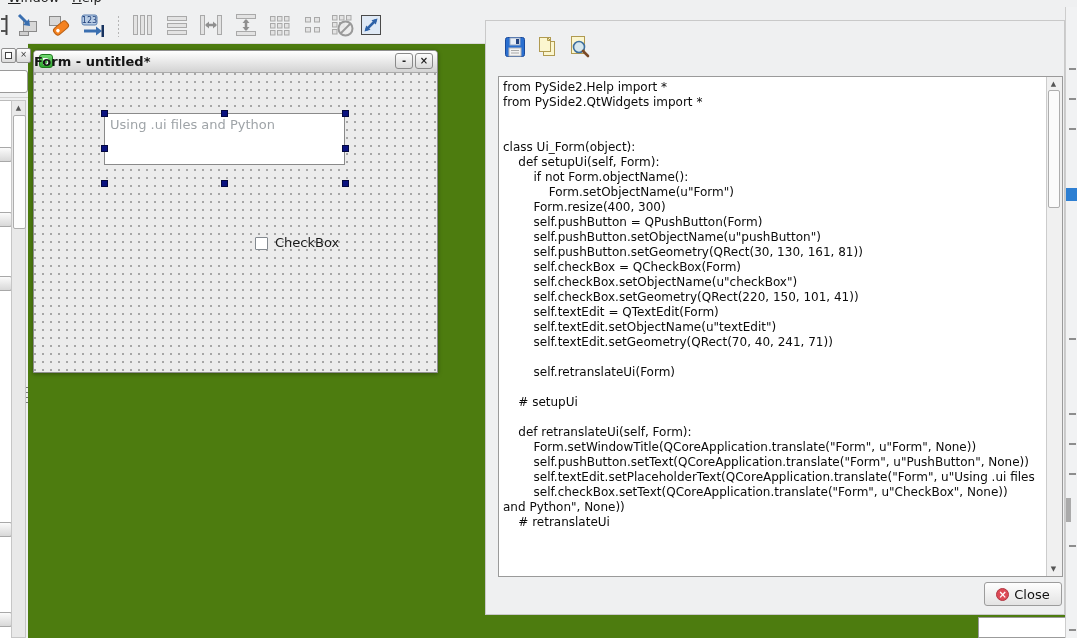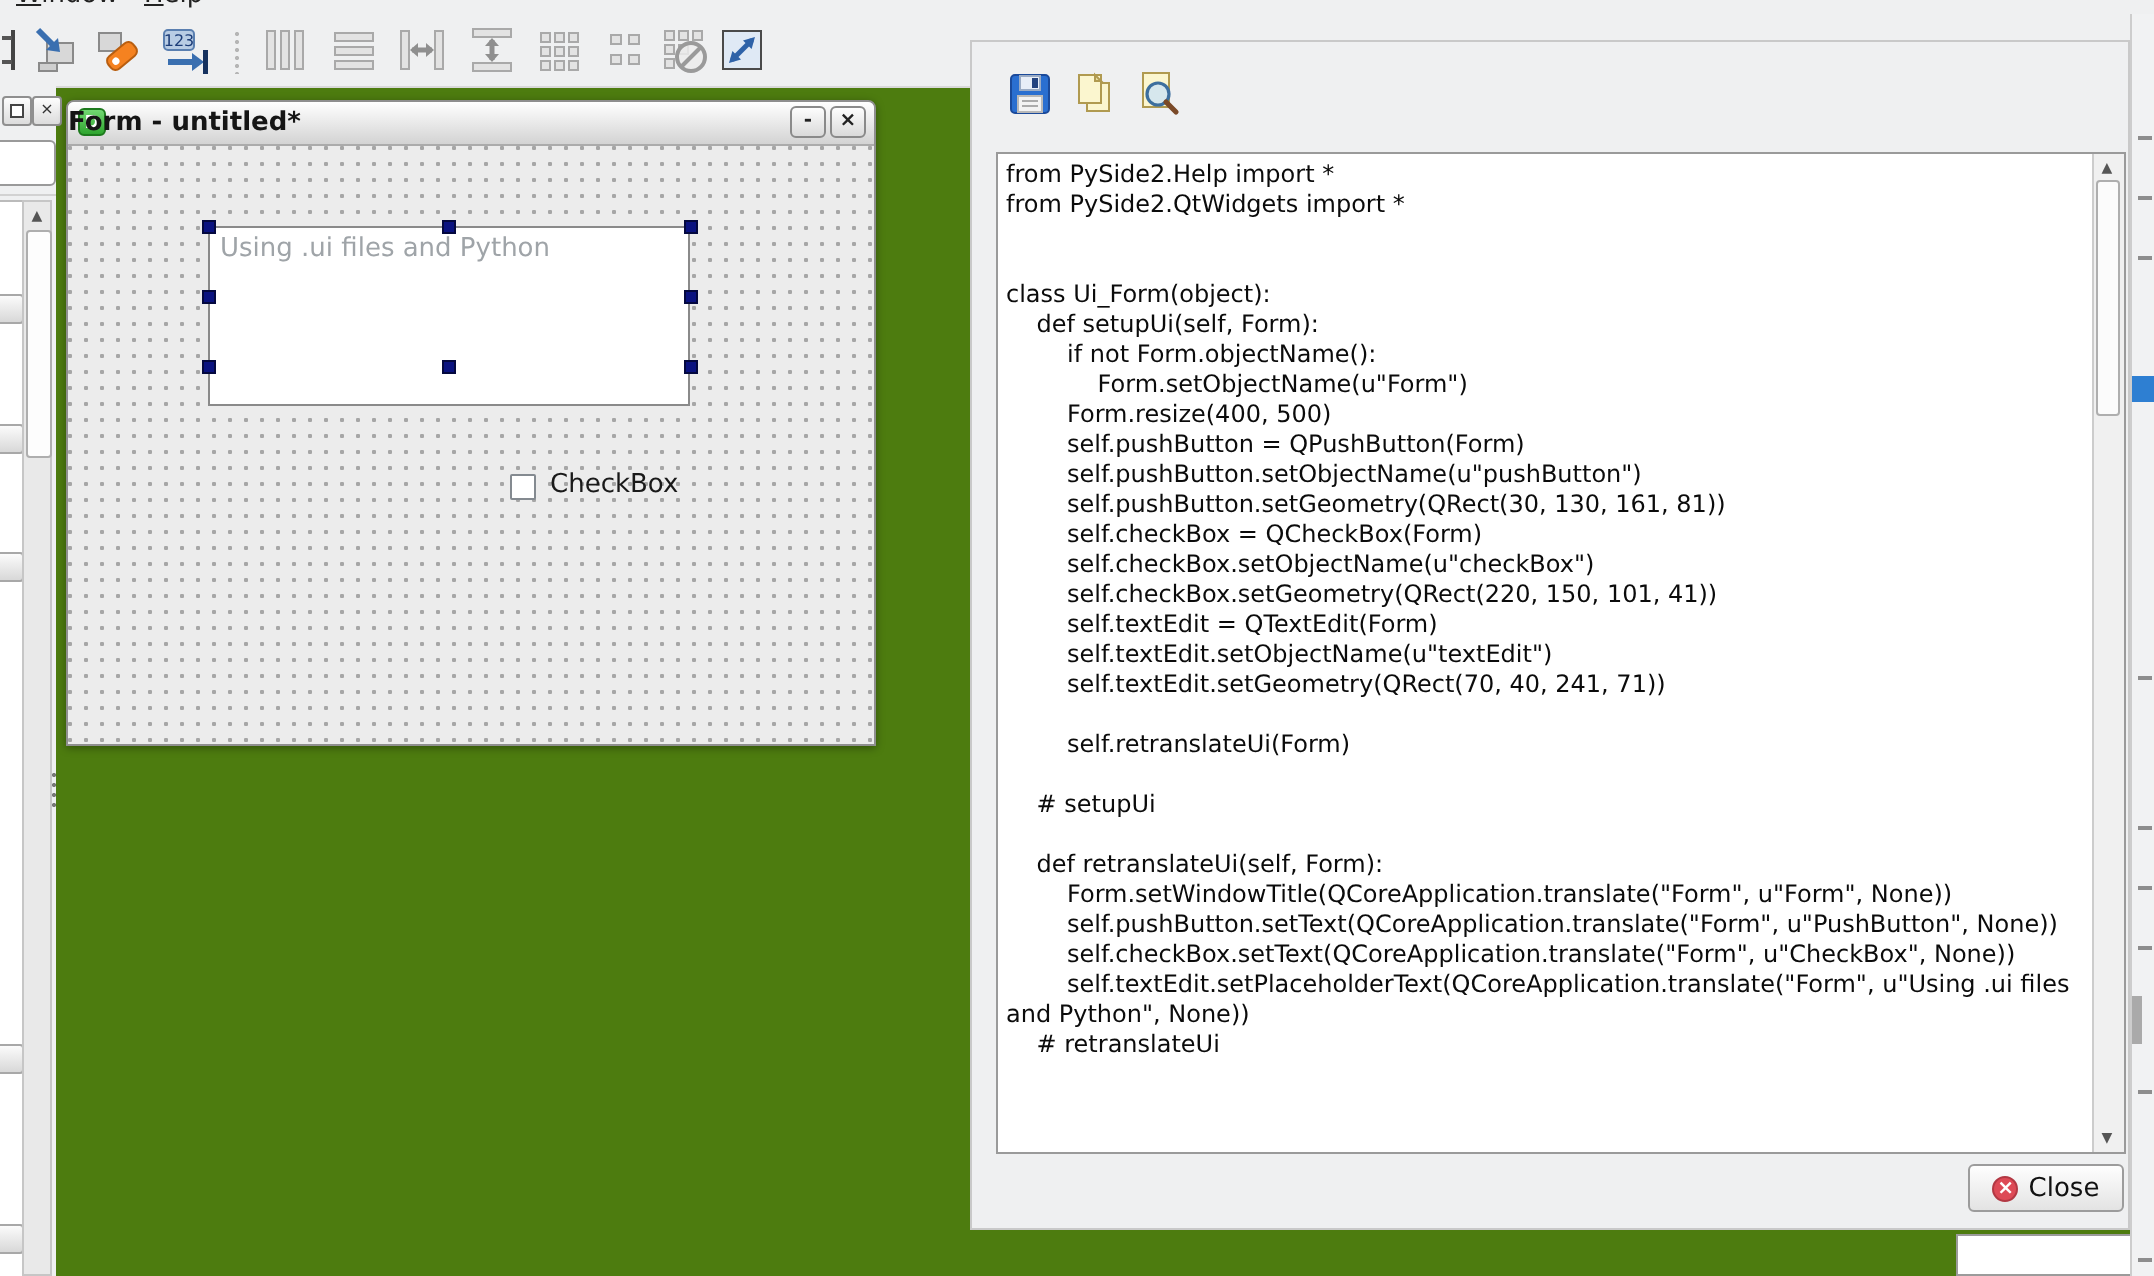--- a/index.html
+++ b/index.html
@@ -42,21 +42,21 @@
   .form-ico{position:absolute;left:5px;top:3px;width:14px;height:14px;border-radius:3px;
             background:linear-gradient(#72d872,#2ea52e);border:1px solid #1d7a1d;color:#fff;
             font-size:9px;font-weight:bold;text-align:center;line-height:14px;box-sizing:border-box;}
   .title-text{position:absolute;left:0;top:3px;width:100%;text-align:left;font-size:13px;font-weight:600;color:#151515;}
   .win-btn{position:absolute;top:2px;width:18px;height:16px;border:1px solid #8a8a8a;border-radius:3px;
            background:linear-gradient(#fdfdfd,#dadada);text-align:center;font-size:10px;font-weight:bold;
            line-height:14px;color:#222;box-sizing:border-box;}
   .canvas{position:absolute;left:0;top:22px;right:0;bottom:0;background-color:#ececec;
           background-image:radial-gradient(circle,#a6a6a6 1px,transparent 1.2px);
           background-size:8px 8px;background-position:5px 5px;}
-  .qtextedit{position:absolute;left:70px;top:62px;width:241px;height:90px;background:#fff;
+  .qtextedit{position:absolute;left:70px;top:62px;width:241px;height:52px;background:#fff;
              border:1px solid #8a8a8a;box-sizing:border-box;}
   .placeholder{display:block;padding:3px 5px;font-size:13px;color:#9fa4a8;}
   .handle{position:absolute;width:7px;height:7px;background:#0a1280;border:1px solid #04083f;box-sizing:border-box;}
   .qpushbtn{position:absolute;left:30px;top:152px;width:161px;height:81px;border:1px solid #9c9c9c;border-radius:2px;
             background:linear-gradient(#fefefe,#f0f0f0 55%,#e3e3e3);display:flex;align-items:center;
             justify-content:center;font-size:13px;color:#1a1a1a;box-sizing:border-box;}
   .qcheck-ind{position:absolute;left:221px;top:186px;width:13px;height:13px;background:#fff;
               border:1px solid #848a90;border-radius:1px;box-sizing:border-box;}
   .qcheck-lab{position:absolute;left:241px;top:184px;font-size:13px;color:#1a1a1a;}
   
@@ -286,40 +286,40 @@
     <div class="code-area">
       <div class="code-text">
           <div class="code-line">from PySide2.Help import *</div>
           <div class="code-line">from PySide2.QtWidgets import *</div>
           <div class="code-line">&nbsp;</div>
           <div class="code-line">&nbsp;</div>
           <div class="code-line">class Ui_Form(object):</div>
           <div class="code-line">    def setupUi(self, Form):</div>
           <div class="code-line">        if not Form.objectName():</div>
           <div class="code-line">            Form.setObjectName(u"Form")</div>
-          <div class="code-line">        Form.resize(400, 500)</div>
+          <div class="code-line">        Form.resize(400, 300)</div>
           <div class="code-line">        self.pushButton = QPushButton(Form)</div>
           <div class="code-line">        self.pushButton.setObjectName(u"pushButton")</div>
           <div class="code-line">        self.pushButton.setGeometry(QRect(30, 130, 161, 81))</div>
           <div class="code-line">        self.checkBox = QCheckBox(Form)</div>
           <div class="code-line">        self.checkBox.setObjectName(u"checkBox")</div>
           <div class="code-line">        self.checkBox.setGeometry(QRect(220, 150, 101, 41))</div>
           <div class="code-line">        self.textEdit = QTextEdit(Form)</div>
           <div class="code-line">        self.textEdit.setObjectName(u"textEdit")</div>
           <div class="code-line">        self.textEdit.setGeometry(QRect(70, 40, 241, 71))</div>
           <div class="code-line">&nbsp;</div>
           <div class="code-line">        self.retranslateUi(Form)</div>
           <div class="code-line">&nbsp;</div>
           <div class="code-line">    # setupUi</div>
           <div class="code-line">&nbsp;</div>
           <div class="code-line">    def retranslateUi(self, Form):</div>
           <div class="code-line">        Form.setWindowTitle(QCoreApplication.translate("Form", u"Form", None))</div>
           <div class="code-line">        self.pushButton.setText(QCoreApplication.translate("Form", u"PushButton", None))</div>
+          <div class="code-line">        self.textEdit.setPlaceholderText(QCoreApplication.translate("Form", u"Using .ui files</div>
           <div class="code-line">        self.checkBox.setText(QCoreApplication.translate("Form", u"CheckBox", None))</div>
-          <div class="code-line">        self.textEdit.setPlaceholderText(QCoreApplication.translate("Form", u"Using .ui files</div>
           <div class="code-line">and Python", None))</div>
           <div class="code-line">    # retranslateUi</div>
         </div>
       <div class="code-scroll">
         <span class="scroll-arrow" style="top:1px">▲</span>
         <div class="code-thumb"></div>
         <span class="scroll-arrow" style="bottom:1px">▼</span>
       </div>
     </div>
     <div class="close-btn">

